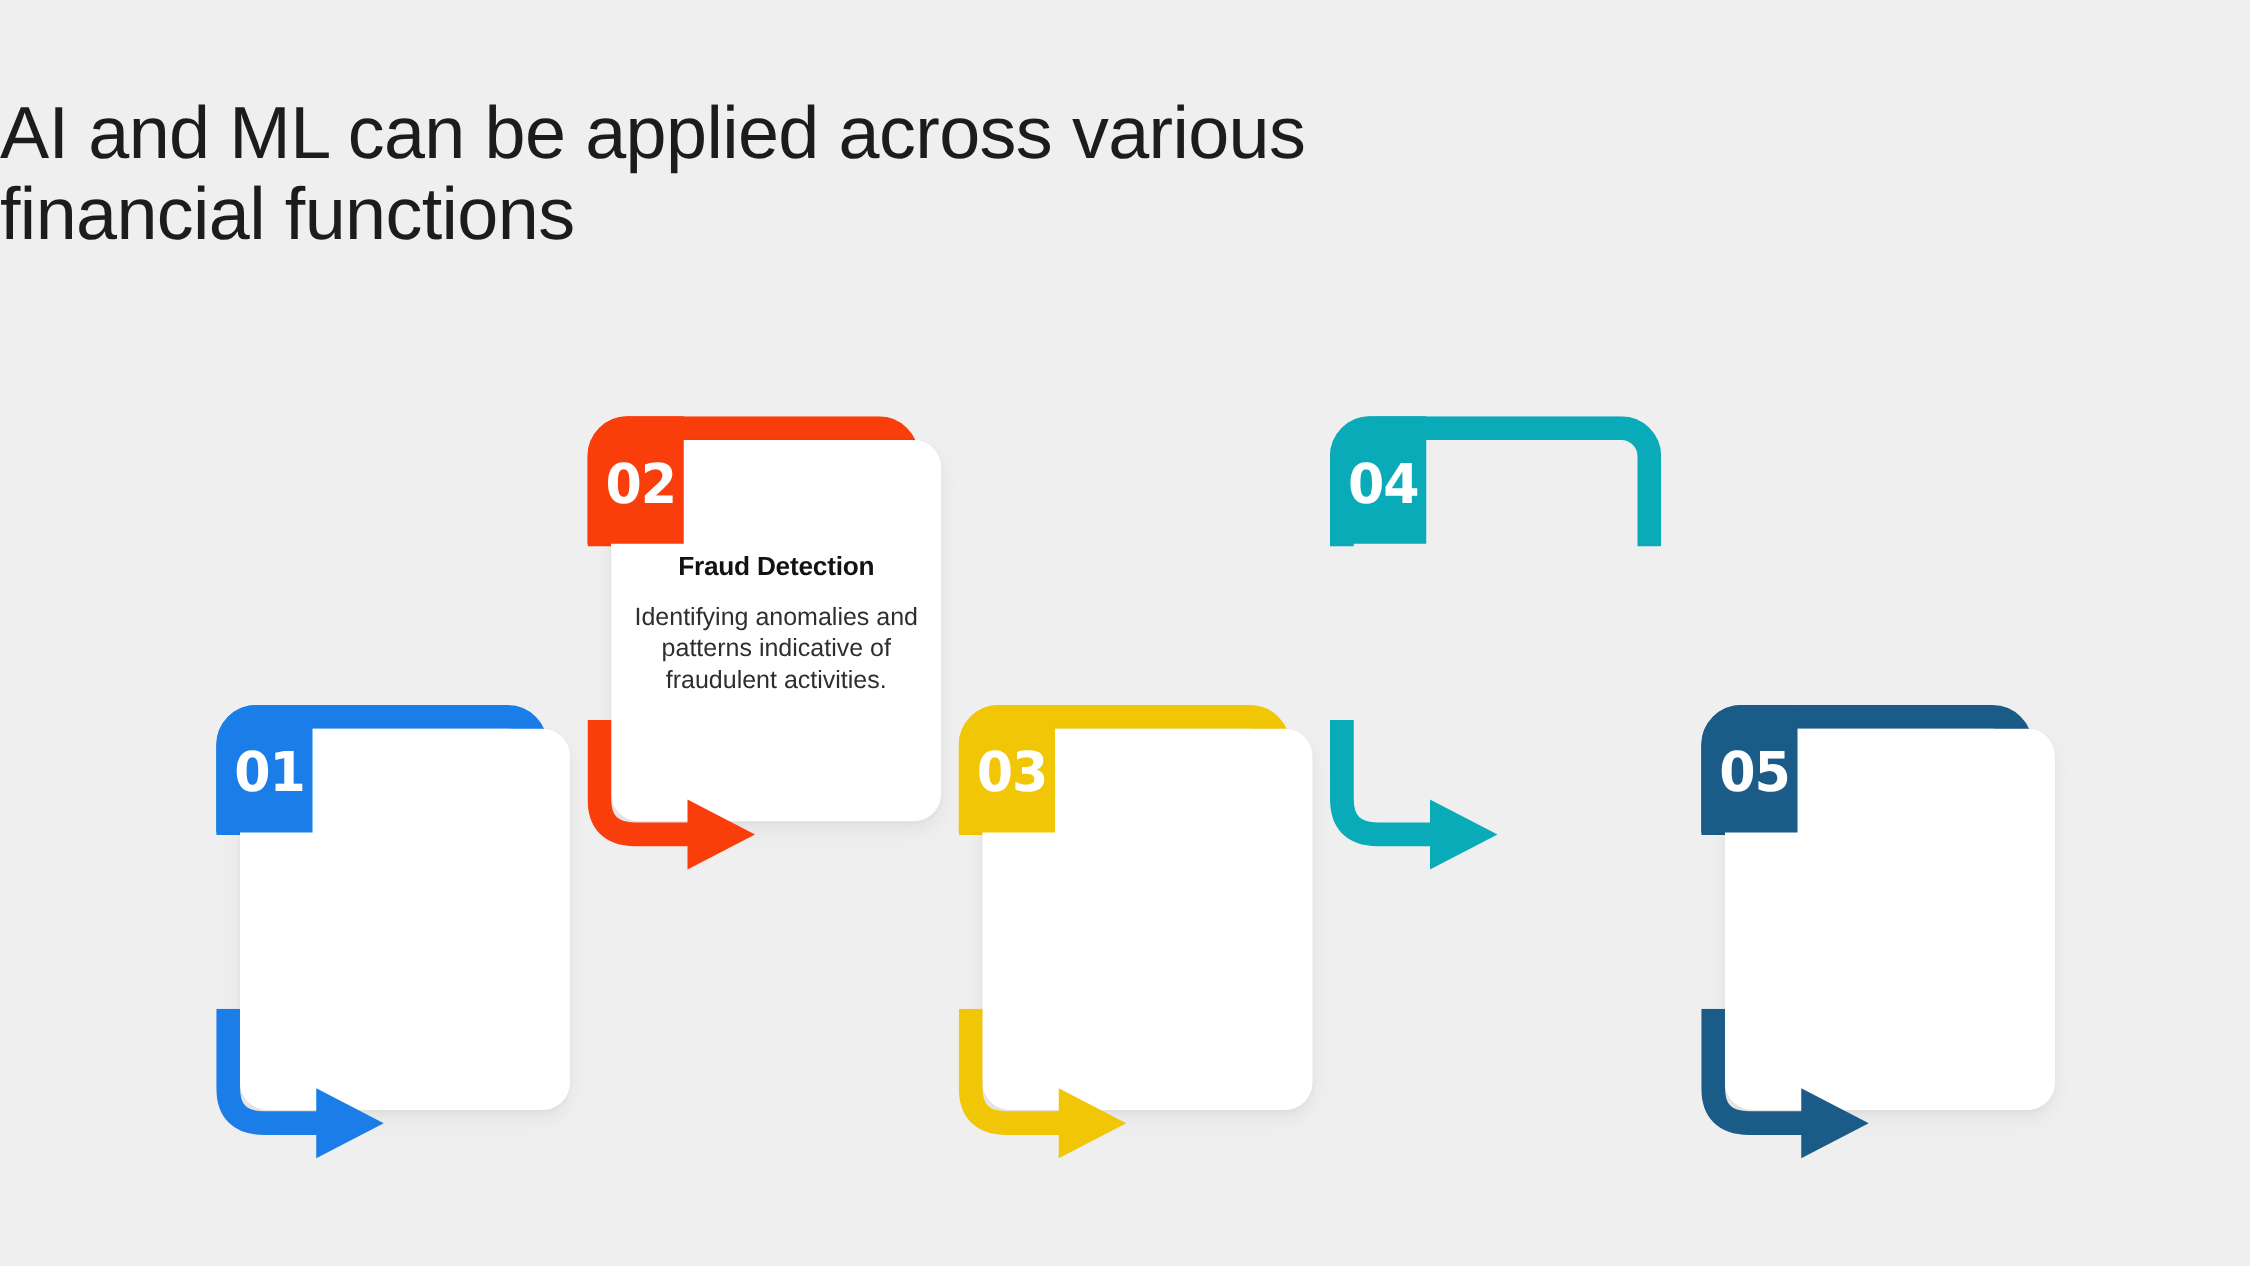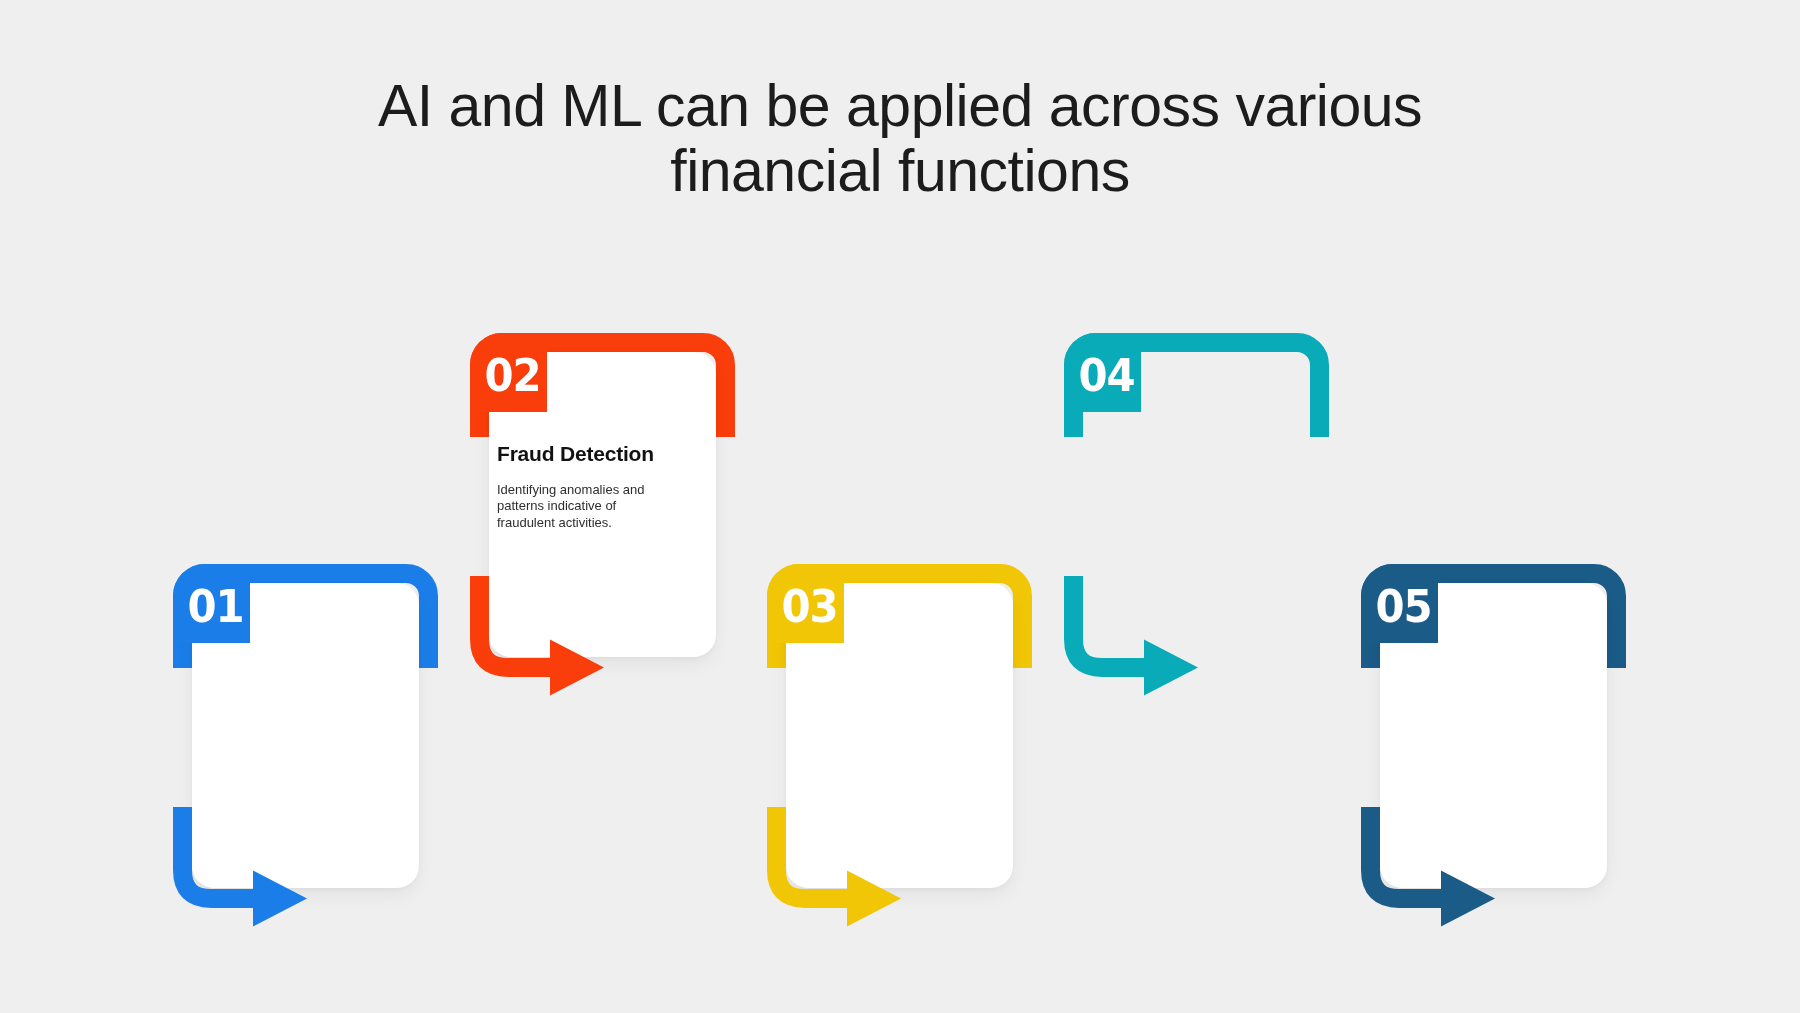--- a/index.html
+++ b/index.html
@@ -9,21 +9,20 @@
     font-family:"Liberation Sans", sans-serif;
     position:relative;
     overflow:hidden;
   }
   .canvas{position:absolute;inset:0;}
 
   
   .page-title{
     position:absolute;left:0;right:0;top:74px;
     margin:0;
-    text-align:center;
     font-size:59px;
     font-weight:500;
     line-height:1.1;
     letter-spacing:-0.5px;
     color:#1c1c1c;
     white-space:pre-line;
   }
 
   
   .card{
@@ -39,47 +38,47 @@
   .frame-rect{
     box-sizing:border-box;
     width:265px;height:330px;
     border:19px solid var(--c);
     border-radius:32px;
   }
   
   .white-card{
     position:absolute;
     left:19px;top:19px;
-    width:227px;height:305px;
+    width:264px;height:305px;
     background:#ffffff;
     border-radius:22px;
     box-sizing:border-box;
     padding:86px 8px 0;
-    text-align:left;
+    text-align:center;
     box-shadow:0 8px 18px rgba(20,20,20,0.05), 0 2px 4px rgba(0,0,0,0.03);
   }
   .card-title{
     font-size:21px;
     font-weight:700;
     line-height:1.48;
     color:#121212;
     white-space:pre-line;
     letter-spacing:-0.2px;
   }
   .card-desc{
     margin-top:13px;
-    font-size:13px;
+    font-size:20px;
     line-height:1.26;
     color:#2e2e2e;
     white-space:pre-line;
   }
   
   .num-block{
     position:absolute;left:0;top:0;
-    width:77px;height:79px;
+    width:77px;height:102px;
     background:var(--c);
     border-top-left-radius:32px;
     display:flex;align-items:center;justify-content:center;
   }
   .num-block span{
     font-family:"DejaVu Sans", sans-serif;
     font-weight:700;
     font-size:44px;
     color:#ffffff;
     letter-spacing:-1px;

